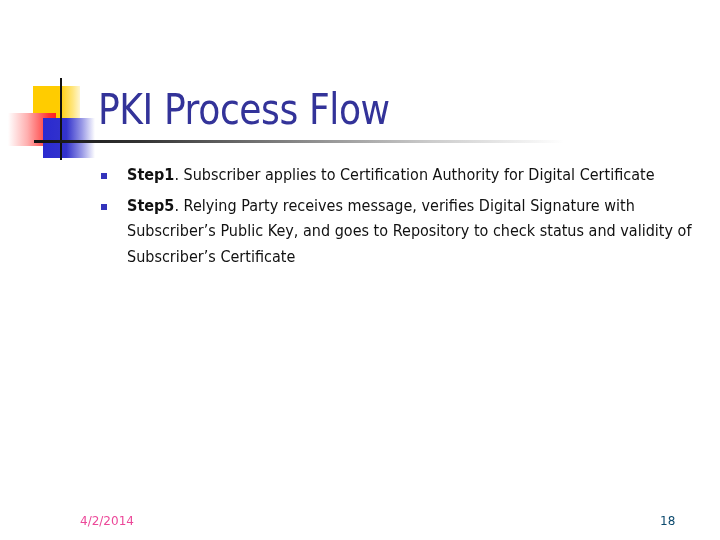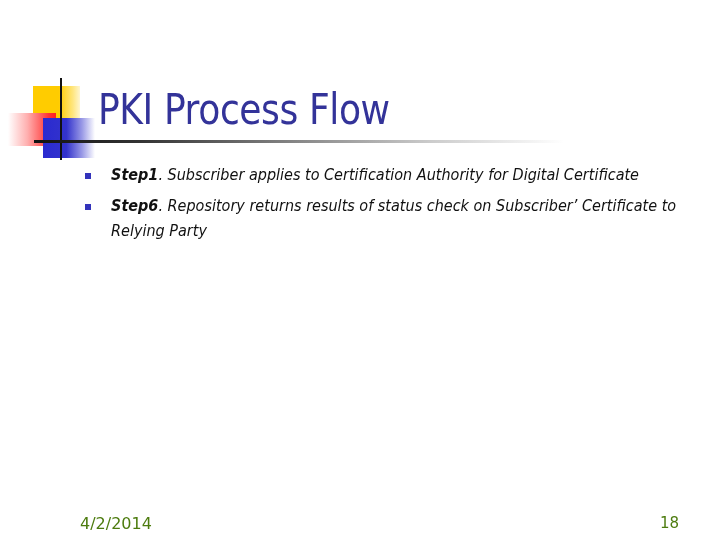--- a/index.html
+++ b/index.html
@@ -19,35 +19,35 @@
   .hline { left: 34px; top: 140px; width: 530px; height: 3px;
     background: linear-gradient(to right, #111111 0%, #333333 20%, #888888 50%, #cccccc 75%, #ffffff 100%); }
 
   .title {
     position: absolute; left: 98px; top: 84px;
     font-size: 42px; color: #333399; letter-spacing: -0.5px;
     font-family: "DejaVu Sans", sans-serif; line-height: 52px;
     transform: scaleX(0.86); transform-origin: left center;
   }
   .content {
-    position: absolute; left: 84px; top: 163px; width: 600px;
-    margin: 0; padding: 0; list-style: none; font-style: italic;
+    position: absolute; left: 100px; top: 163px; width: 600px;
+    margin: 0; padding: 0; list-style: none;
   }
   .content li {
     position: relative; padding-left: 27px;
     font-size: 15.5px; line-height: 25.5px; color: #111111;
     margin-bottom: 5px;
   }
   .bullet {
     position: absolute; left: 1px; top: 10px; width: 6px; height: 6px;
     background: #3333bb;
   }
   .step-label { font-weight: bold; }
-  .footer-date { position: absolute; left: 80px; top: 514px; font-size: 16px; color: #4d7c0f; }
-  .footer-page { position: absolute; left: 660px; top: 514px; font-size: 15px; color: #4d7c0f; }
+  .footer-date { position: absolute; left: 80px; top: 514px; font-size: 12px; color: #ec4899; }
+  .footer-page { position: absolute; left: 660px; top: 514px; font-size: 12px; color: #0c4a6e; }
   .text-body { display: inline-block; transform: scaleX(0.93); transform-origin: left top; width: 107%; }
 </style>
 </head>
 <body>
 
 <div>
   <div class="deco yellow"></div>
   <div class="deco red"></div>
   <div class="deco blue"></div>
   <div class="deco vline"></div>
@@ -56,18 +56,18 @@
 
 <div class="title">PKI Process Flow</div>
 
 <ul class="content">
   <li>
     <span class="bullet"></span>
     <span class="text-body"><span class="step-label">Step1</span><span>. Subscriber applies to Certification Authority for Digital Certificate</span></span>
   </li>
   <li>
     <span class="bullet"></span>
-    <span class="text-body"><span class="step-label">Step6</span><span>. Repository returns results of status check on Subscriber’ Certificate to Relying Party</span></span>
+    <span class="text-body"><span class="step-label">Step5</span><span>. Relying Party receives message, verifies Digital Signature with Subscriber’s Public Key, and goes to Repository to check status and validity of Subscriber’s Certificate</span></span>
   </li>
 </ul>
 
 <div class="footer-date">4/2/2014</div>
 <div class="footer-page">18</div>
 
 </body></html>

